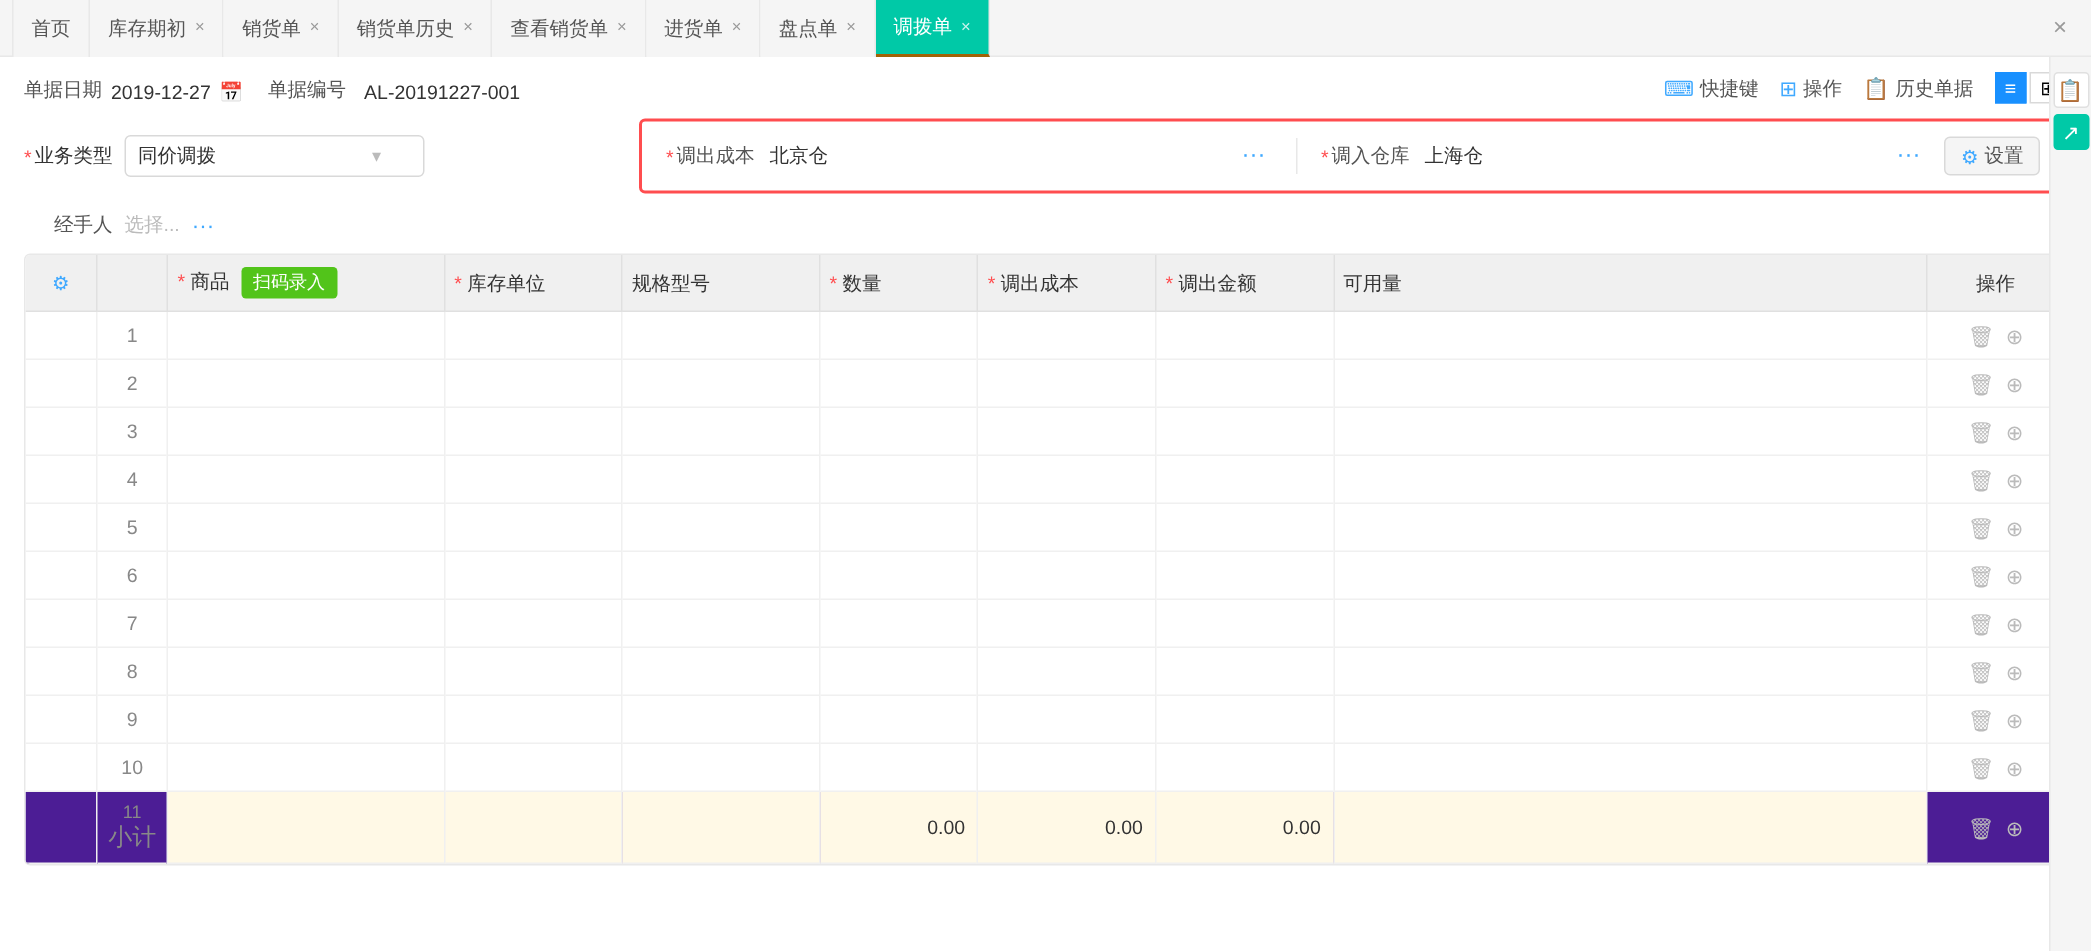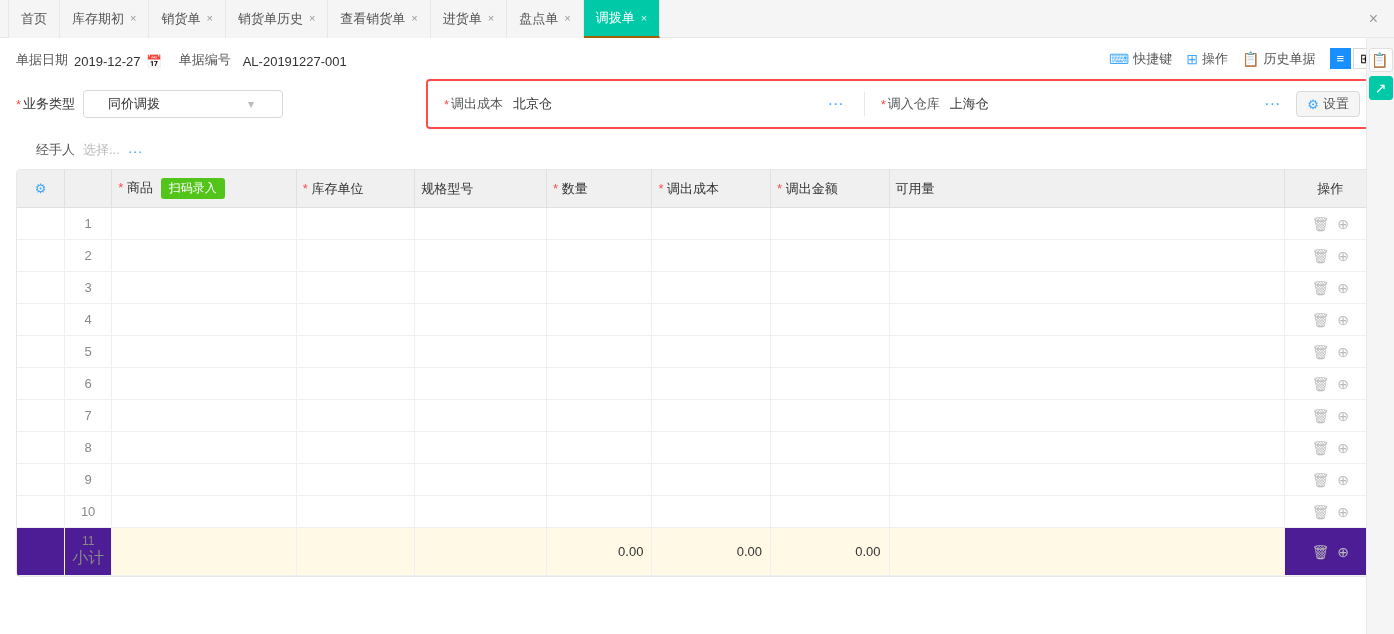--- a/index.html
+++ b/index.html
@@ -133,21 +133,21 @@
       align-items: center;
       margin-bottom: 12px;
     }
     .biz-field {
       display: flex; align-items: center;
       flex: 0 0 400px;
     }
     .select-box {
       border: 1px solid #d9d9d9;
       border-radius: 4px;
-      padding: 4px 28px 4px 24px;
+      padding: 4px 28px 4px 8px;
       min-width: 180px;
       background: #fff;
       cursor: pointer;
       position: relative;
       display: flex;
       align-items: center;
       justify-content: space-between;
     }
     .select-arrow { color: #bbb; font-size: 12px; margin-left: 8px; }
 

